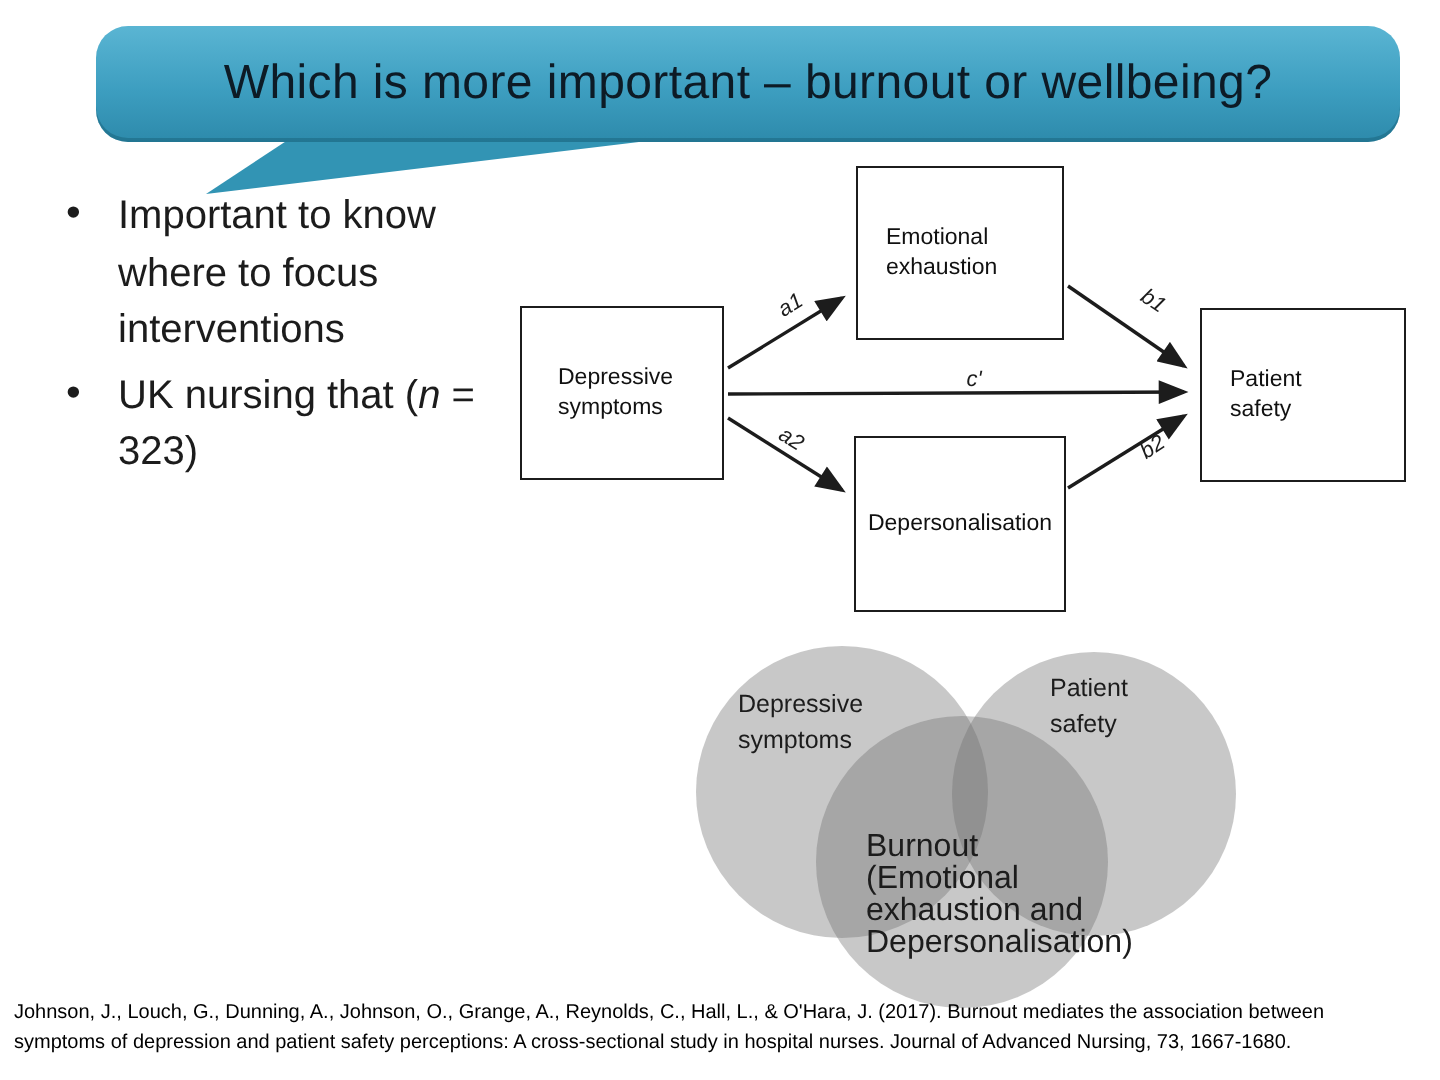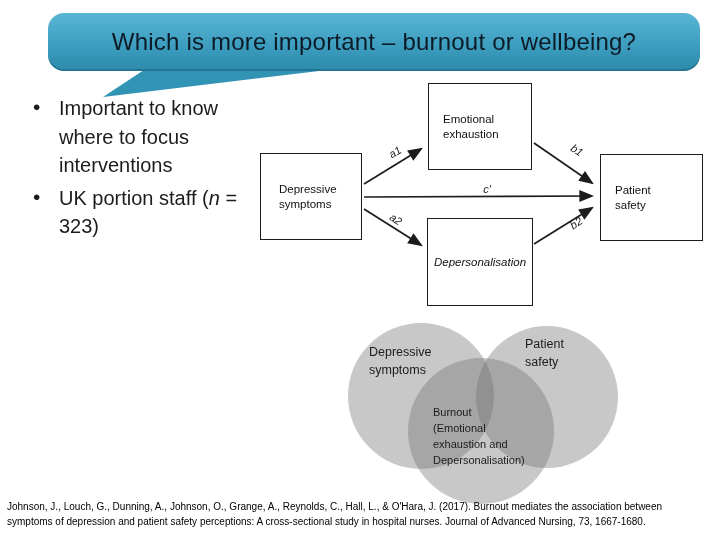--- a/index.html
+++ b/index.html
@@ -57,21 +57,21 @@
 
   
   .venn-circle {
     position:absolute; border-radius:50%;
     background:rgba(110,110,110,0.38);
   }
   .venn-label {
     position:absolute; font-size:12.5px; line-height:18px; color:#1c1c1c;
     white-space:pre-line;
   }
-  .venn-label.burnout { font-size:11px; line-height:16px; }
+  .venn-label.burnout { font-size:16px; line-height:16px;margin-top:12px; }
 
   
   .citation {
     position:absolute; left:7px; top:499px; width:712px;
     font-size:10px; line-height:15px; color:#000000; white-space:pre-line;
   }
 </style>
 </head>
 <body>
 
@@ -82,33 +82,33 @@
   </svg>
 
   <div class="title-bubble">
     <span class="title-text">Which is more important – burnout or wellbeing?</span>
   </div>
 
   <ul class="bullets">
     <li><span>Important to know
 where to focus
 interventions</span></li>
-    <li><span>UK portion staff (</span><span class="ital">n</span><span> =
+    <li><span>UK nursing that (</span><span class="ital">n</span><span> =
 323)</span></li>
   </ul>
 
   <div class="dbox pad" style="left:260px; top:153px; width:102px; height:87px; padding-left:18px;">
     <span>Depressive
 symptoms</span>
   </div>
   <div class="dbox pad" style="left:428px; top:83px; width:104px; height:87px;align-items:center;">
     <span>Emotional
 exhaustion</span>
   </div>
-  <div class="dbox center" style="left:427px; top:218px; width:106px; height:88px;font-style:italic;">
+  <div class="dbox center" style="left:427px; top:218px; width:106px; height:88px;">
     <span>Depersonalisation</span>
   </div>
   <div class="dbox pad" style="left:600px; top:154px; width:103px; height:87px;">
     <span>Patient
 safety</span>
   </div>
 
   <svg id="arrows" width="720" height="540" viewBox="0 0 720 540">
     <defs>
       <marker id="arr" viewBox="0 0 10 8" refX="8.5" refY="4" markerWidth="9" markerHeight="7" orient="auto">

